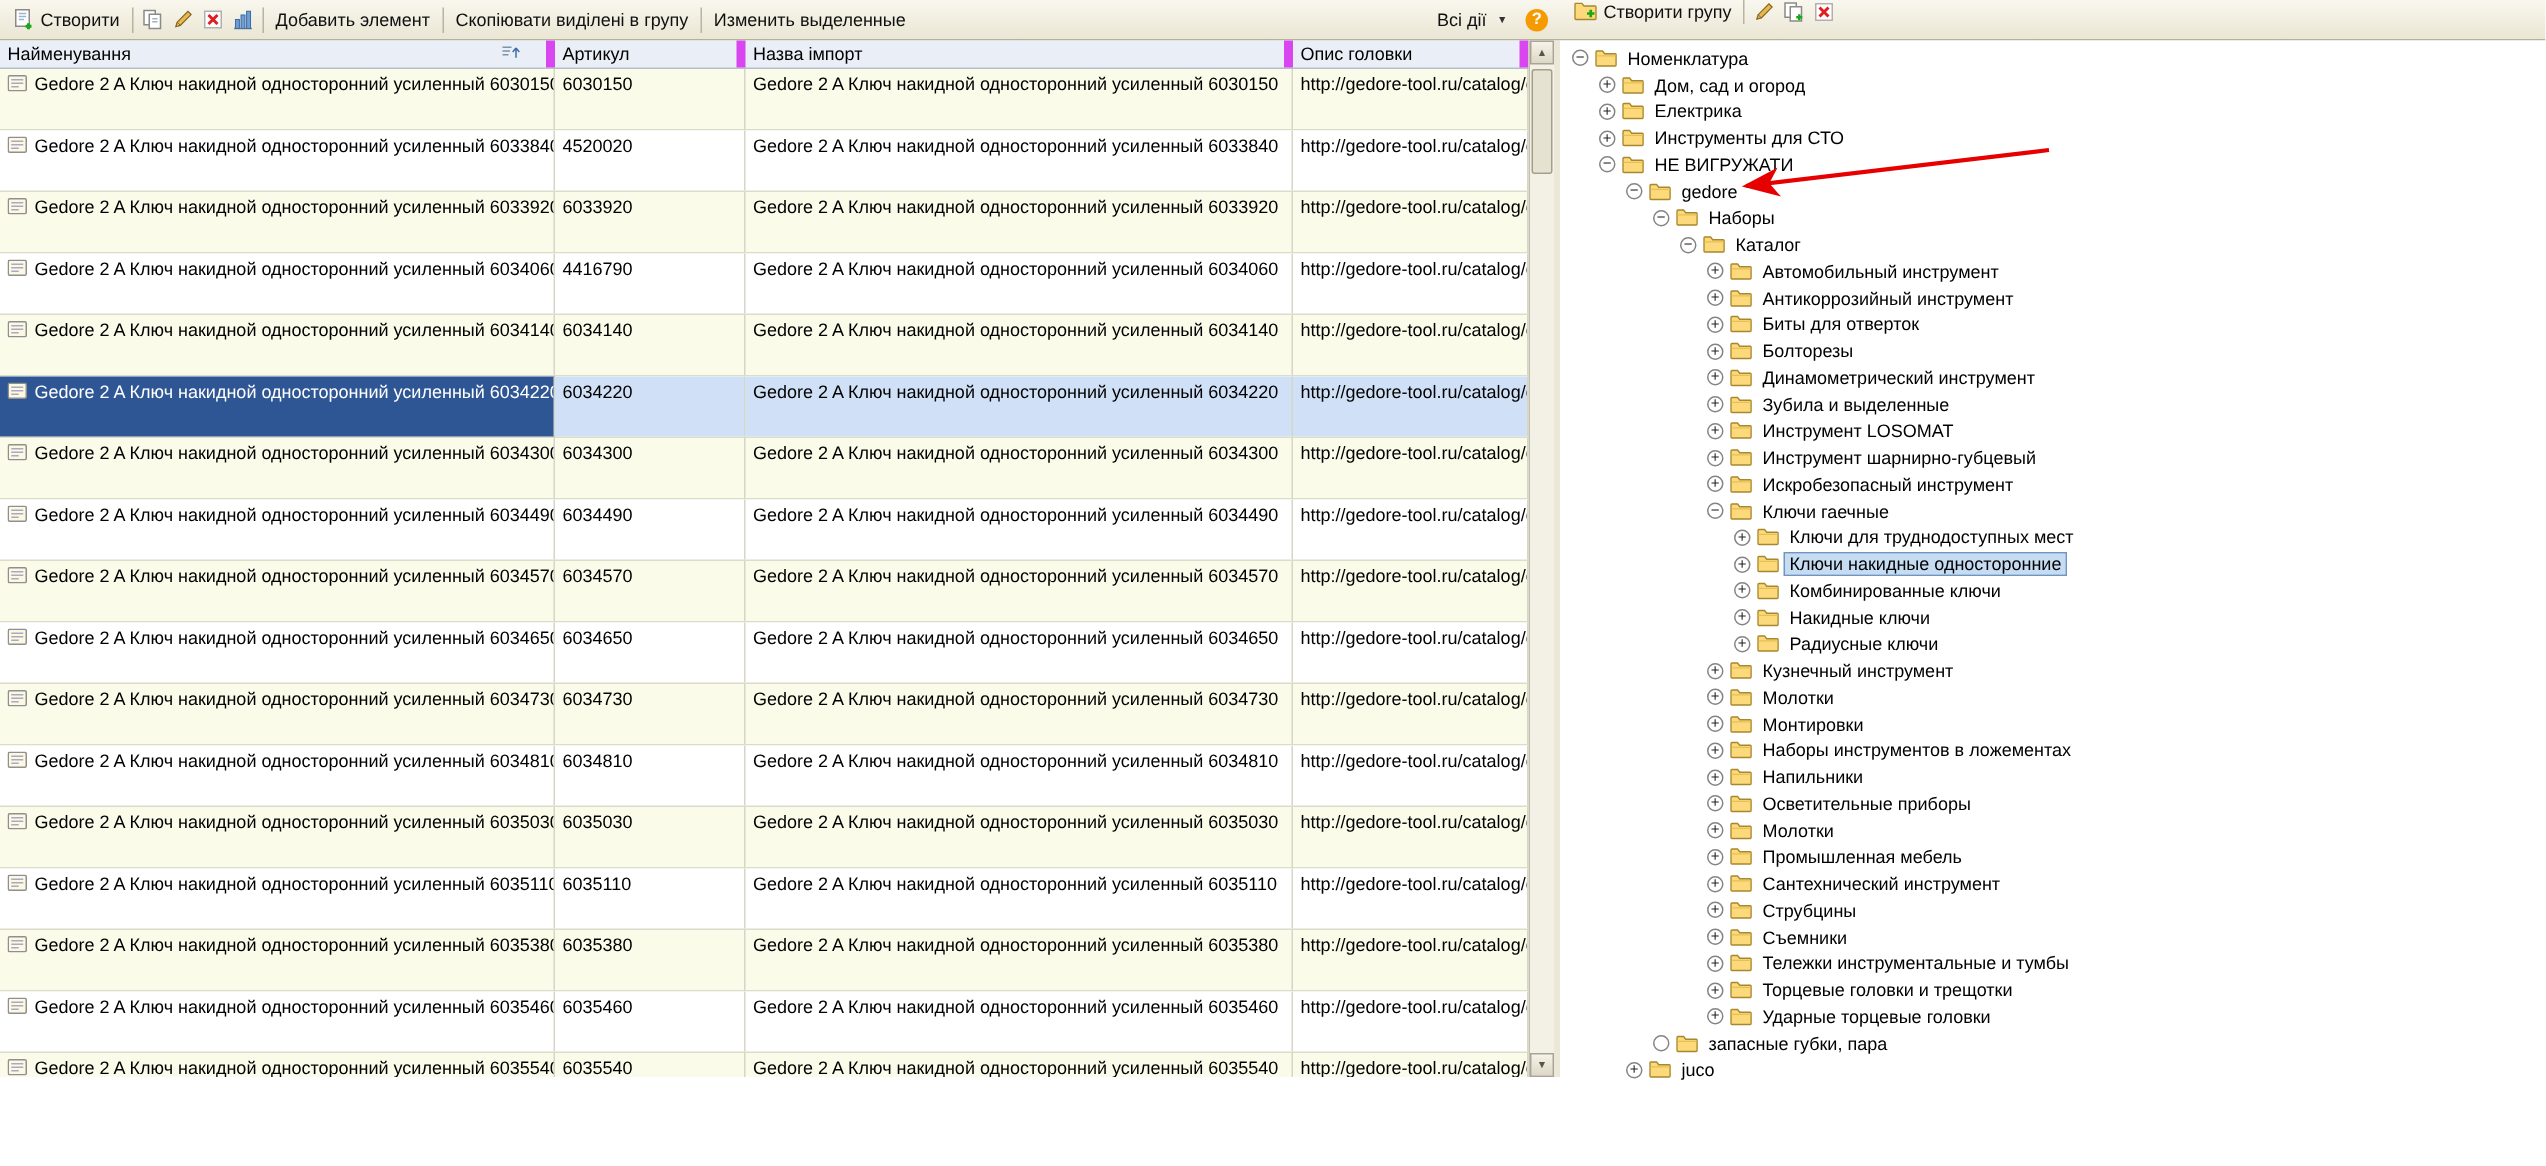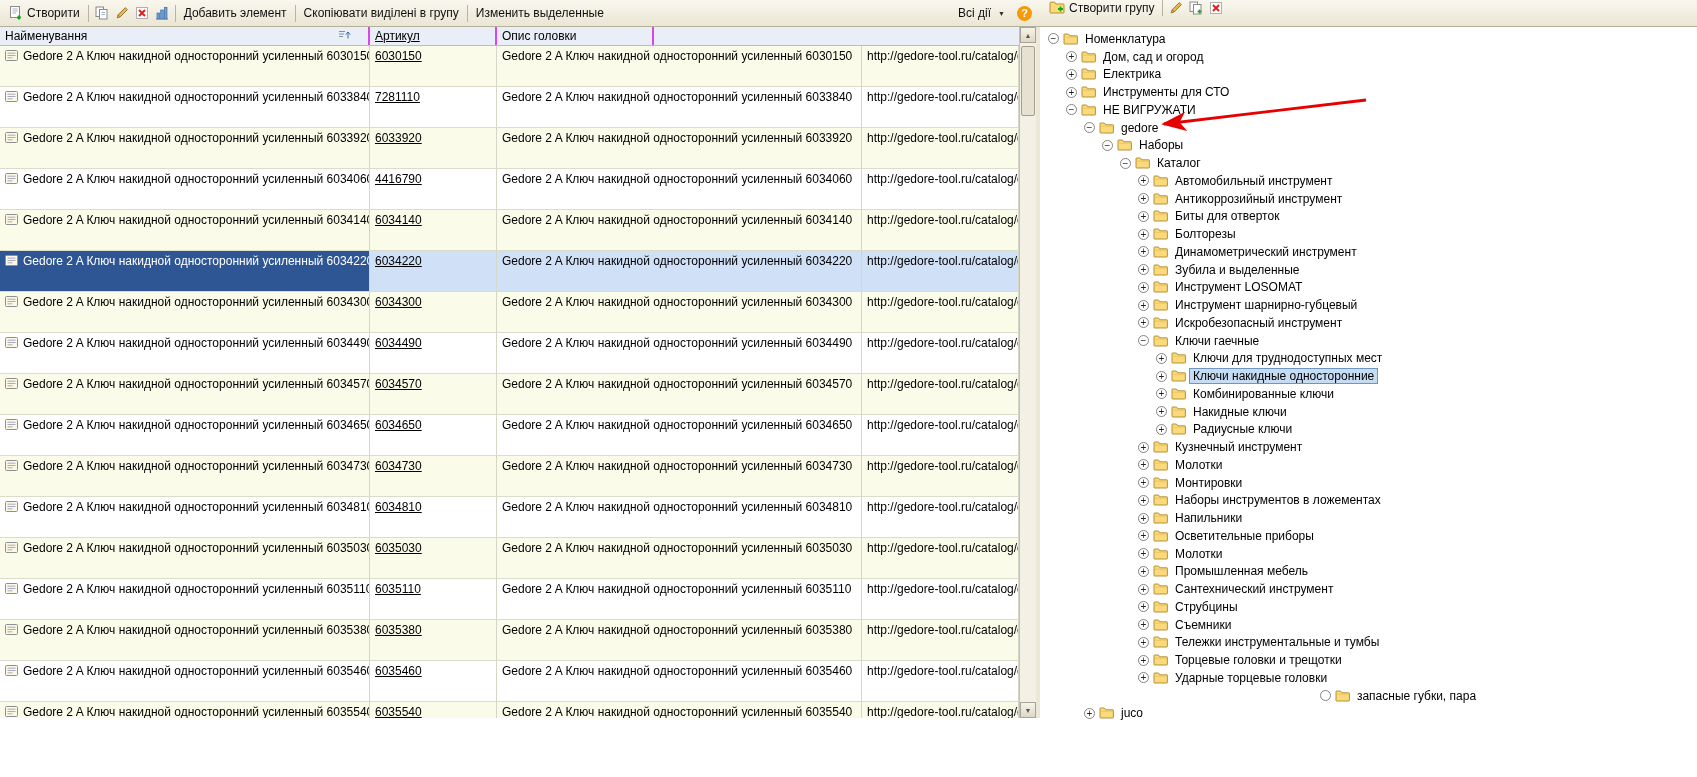--- a/index.html
+++ b/index.html
@@ -36,24 +36,24 @@
     margin-left: 7px; cursor: pointer;
   }
   .ic svg { display: block; }
 
   
   .thead {
     position: absolute; left: 0; top: 27px; width: 1019px; height: 19px;
     display: flex; background: #e9eef7; border-bottom: 1px solid #b3bfce;
   }
   .th {
-    border-right: 2px solid #d946ef; padding: 2px 5px;
+    border-right: 6px solid #d946ef; padding: 2px 5px;
     display: flex; align-items: center; overflow: hidden; white-space: nowrap;
   }
-  .c0 { width: 370px; } .c1 { width: 127px; text-decoration: underline; } .c2 { width: 365px; } .c3 { width: 157px; }
+  .c0 { width: 370px; } .c1 { width: 127px; } .c2 { width: 365px; } .c3 { width: 157px; }
   .sort { margin-left: auto; margin-right: 12px; flex: none; }
 
   .tbody {
     position: absolute; left: 0; top: 46px; width: 1019px; height: 672px;
     overflow: hidden; background: #fff;
   }
   .trow { display: flex; height: 41px; border-bottom: 1px solid #dcdccb; background: #ffffff; }
   .trow.stripe { background: #fbfbea; }
   .tc {
     border-right: 1px solid #d6d6c6; padding: 3px 5px 0 5px;
@@ -220,41 +220,44 @@
     <span class="sort">
       <svg width="13" height="11" viewBox="0 0 13 11">
           <path d="M1 2.5h6M1 5h5M1 7.5h4" stroke="#7b93ad" fill="none"></path>
           <path d="M10 9.5V3M10 3l-2.2 2.6M10 3l2.2 2.6" stroke="#3c6ea5" fill="none"></path>
         </svg>
     </span>
   </div>
   <div class="th c1">
     <span>Артикул</span>
   </div>
+  <div class="th c2">
+    <span>Назва імпорт</span>
+  </div>
   <div class="th c3">
     <span>Опис головки</span>
   </div>
 </div>
 
 <div class="tbody">
     <div class="trow stripe">
       <div class="tc c0"><svg class="elem-ic" width="13" height="11" viewBox="0 0 13 11">
           <rect x="0.5" y="0.5" width="12" height="10" rx="1" fill="#fdf8e3" stroke="#8f8f8f"></rect>
           <path d="M2.5 3.2h8M2.5 5.5h8M2.5 7.8h5" stroke="#a9a9c0" stroke-width="1" fill="none"></path>
         </svg><span>Gedore 2 A Ключ накидной односторонний усиленный 6030150</span></div>
       <div class="tc c1">6030150</div>
       <div class="tc c2">Gedore 2 A Ключ накидной односторонний усиленный 6030150</div>
       <div class="tc c3">http://gedore-tool.ru/catalog/d...</div>
     </div>
     <div class="trow">
       <div class="tc c0"><svg class="elem-ic" width="13" height="11" viewBox="0 0 13 11">
           <rect x="0.5" y="0.5" width="12" height="10" rx="1" fill="#fdf8e3" stroke="#8f8f8f"></rect>
           <path d="M2.5 3.2h8M2.5 5.5h8M2.5 7.8h5" stroke="#a9a9c0" stroke-width="1" fill="none"></path>
         </svg><span>Gedore 2 A Ключ накидной односторонний усиленный 6033840</span></div>
-      <div class="tc c1">7281110</div>
+      <div class="tc c1">4520020</div>
       <div class="tc c2">Gedore 2 A Ключ накидной односторонний усиленный 6033840</div>
       <div class="tc c3">http://gedore-tool.ru/catalog/d...</div>
     </div>
     <div class="trow stripe">
       <div class="tc c0"><svg class="elem-ic" width="13" height="11" viewBox="0 0 13 11">
           <rect x="0.5" y="0.5" width="12" height="10" rx="1" fill="#fdf8e3" stroke="#8f8f8f"></rect>
           <path d="M2.5 3.2h8M2.5 5.5h8M2.5 7.8h5" stroke="#a9a9c0" stroke-width="1" fill="none"></path>
         </svg><span>Gedore 2 A Ключ накидной односторонний усиленный 6033920</span></div>
       <div class="tc c1">6033920</div>
       <div class="tc c2">Gedore 2 A Ключ накидной односторонний усиленный 6033920</div>
@@ -687,21 +690,21 @@
         <span class="tlabel">Торцевые головки и трещотки</span>
       </div>
       <div class="titem" style="padding-left: 98px;">
         <span class="tw">+</span>
         <svg class="tfold" width="15" height="12" viewBox="0 0 15 12">
           <path d="M1 3 L1 1.6 Q1 1 1.6 1 L5.4 1 L6.8 2.8 L13.9 2.8 Q14.4 2.8 14.4 3.4 L14.4 10.4 Q14.4 11 13.8 11 L1.6 11 Q1 11 1 10.4 Z" fill="#fcd97a" stroke="#a8882e" stroke-width="0.9"></path>
           <path d="M1.3 4.2 L14.1 4.2" stroke="#e7bf55" stroke-width="0.8" fill="none"></path>
         </svg>
         <span class="tlabel">Ударные торцевые головки</span>
       </div>
-      <div class="titem" style="padding-left: 62px; justify-content: center;">
+      <div class="titem" style="padding-left: 62px;">
         <span class="tw"></span>
         <svg class="tfold" width="15" height="12" viewBox="0 0 15 12">
           <path d="M1 3 L1 1.6 Q1 1 1.6 1 L5.4 1 L6.8 2.8 L13.9 2.8 Q14.4 2.8 14.4 3.4 L14.4 10.4 Q14.4 11 13.8 11 L1.6 11 Q1 11 1 10.4 Z" fill="#fcd97a" stroke="#a8882e" stroke-width="0.9"></path>
           <path d="M1.3 4.2 L14.1 4.2" stroke="#e7bf55" stroke-width="0.8" fill="none"></path>
         </svg>
         <span class="tlabel">запасные губки, пара</span>
       </div>
       <div class="titem" style="padding-left: 44px;">
         <span class="tw">+</span>
         <svg class="tfold" width="15" height="12" viewBox="0 0 15 12">

